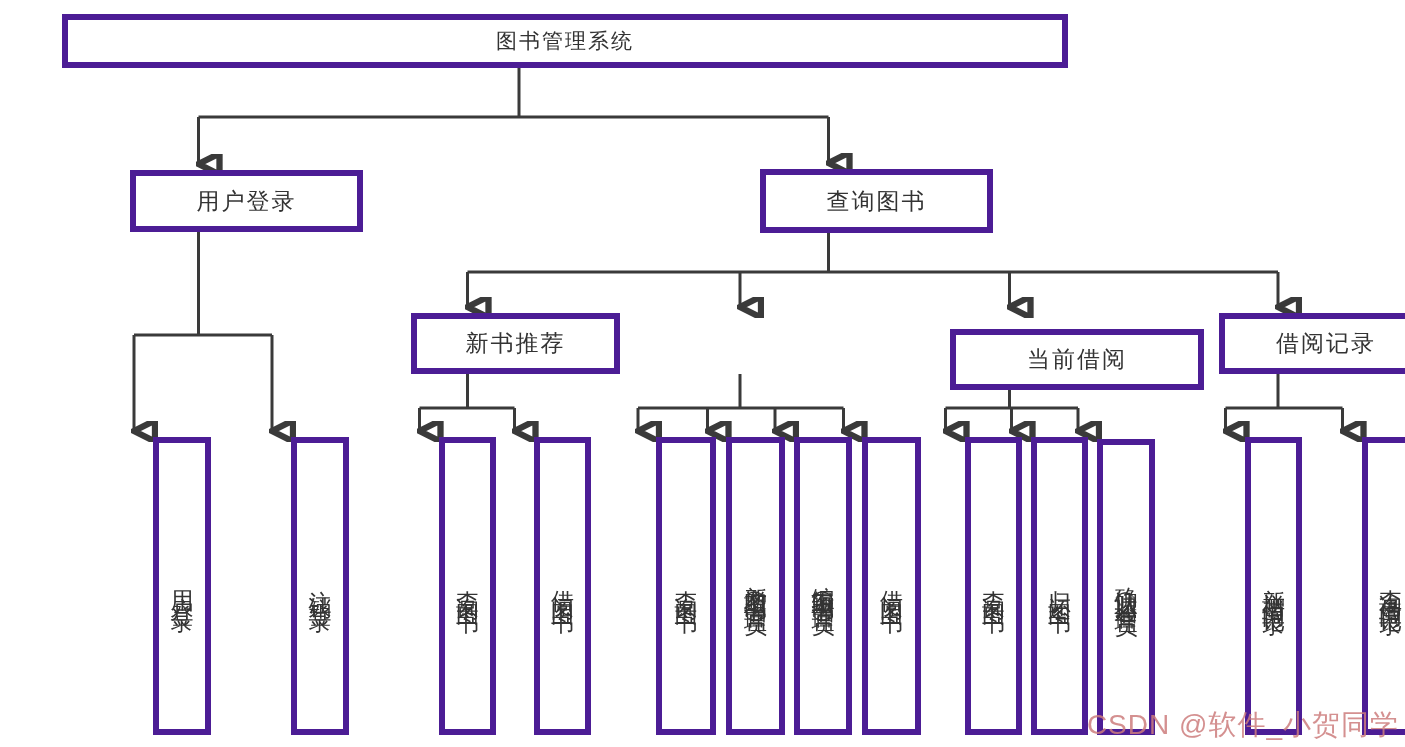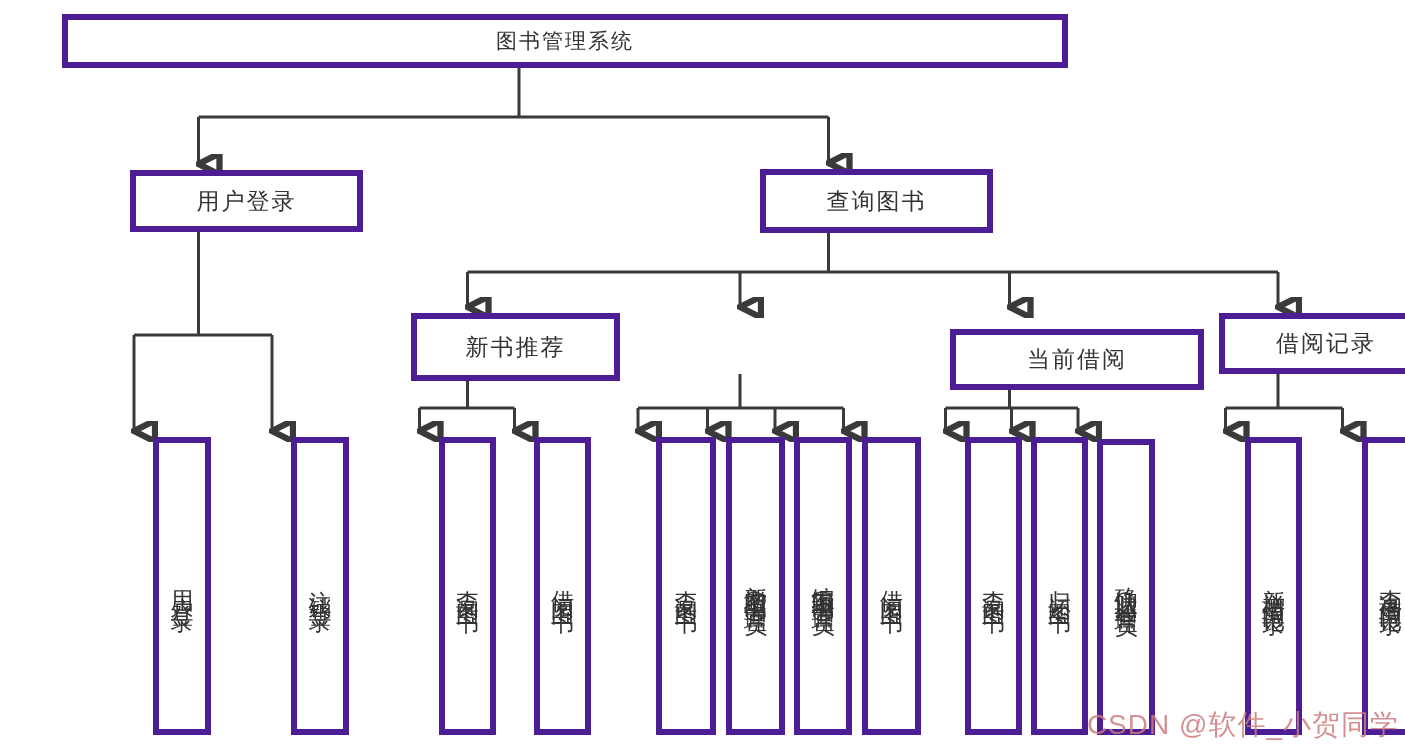--- a/index.html
+++ b/index.html
@@ -107,21 +107,21 @@
     <path d="M1278 374 V408 M1225.5 408 H1342.5"></path>
     <path d="M1225.5 408 V431" marker-end="url(#arrow)"></path>
     <path d="M1342.5 408 V431" marker-end="url(#arrow)"></path>
   </svg>
 
   <div class="node h root" style="left:14px; top:14px; width:1006px; height:54px;">图书管理系统</div>
 
   <div class="node h" style="left:82px; top:170px; width:233px; height:62px;">用户登录</div>
   <div class="node h" style="left:712px; top:169px; width:233px; height:64px;">查询图书</div>
 
-  <div class="node h" style="left:363px; top:313px; width:209px; height:68px;">新书推荐</div>
+  <div class="node h" style="left:363px; top:313px; width:209px; height:61px;">新书推荐</div>
   <div class="node h" style="left:902px; top:329px; width:254px; height:61px;">当前借阅</div>
   <div class="node h" style="left:1171px; top:313px; width:214px; height:61px;text-align:center;">借阅记录</div>
 
   <div class="node leaf" style="left:105px; top:437px; width:58px; height:298px;">用户登录</div>
   <div class="node leaf" style="left:243px; top:437px; width:58px; height:298px;">注销登录</div>
 
   <div class="node leaf" style="left:391px; top:437px; width:57px; height:298px;">查询图书</div>
   <div class="node leaf" style="left:486px; top:437px; width:57px; height:298px;">借阅图书</div>
 
   <div class="node leaf" style="left:608px; top:437px; width:60px; height:298px;">查询图书</div>

